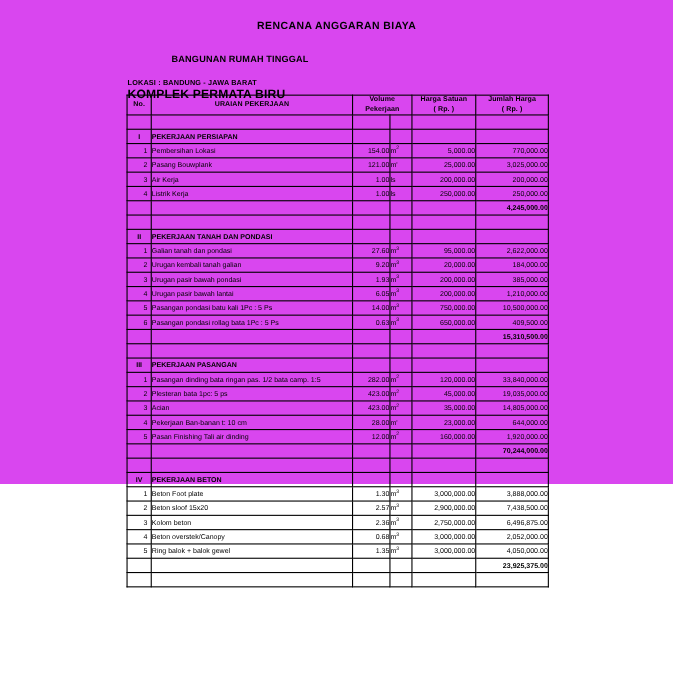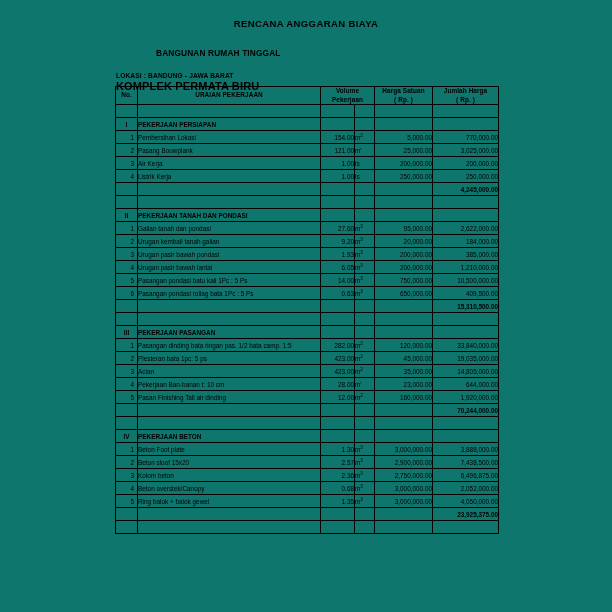--- a/index.html
+++ b/index.html
@@ -10,22 +10,22 @@
   body {
     width: 612px;
     height: 612px;
     font-family: "Liberation Sans", sans-serif;
     color: #000000;
     overflow: hidden;
   }
   .page {
     position: relative;
     width: 612px;
-    height: 612px;
-    background: #0f766e;
+    height: 440px;
+    background: #d946ef;
   }
   .doc-title {
     position: absolute;
     left: 0;
     top: 18px;
     width: 612px;
     text-align: center;
     font-size: 9.5px;
     font-weight: bold;
     letter-spacing: 0.4px;

